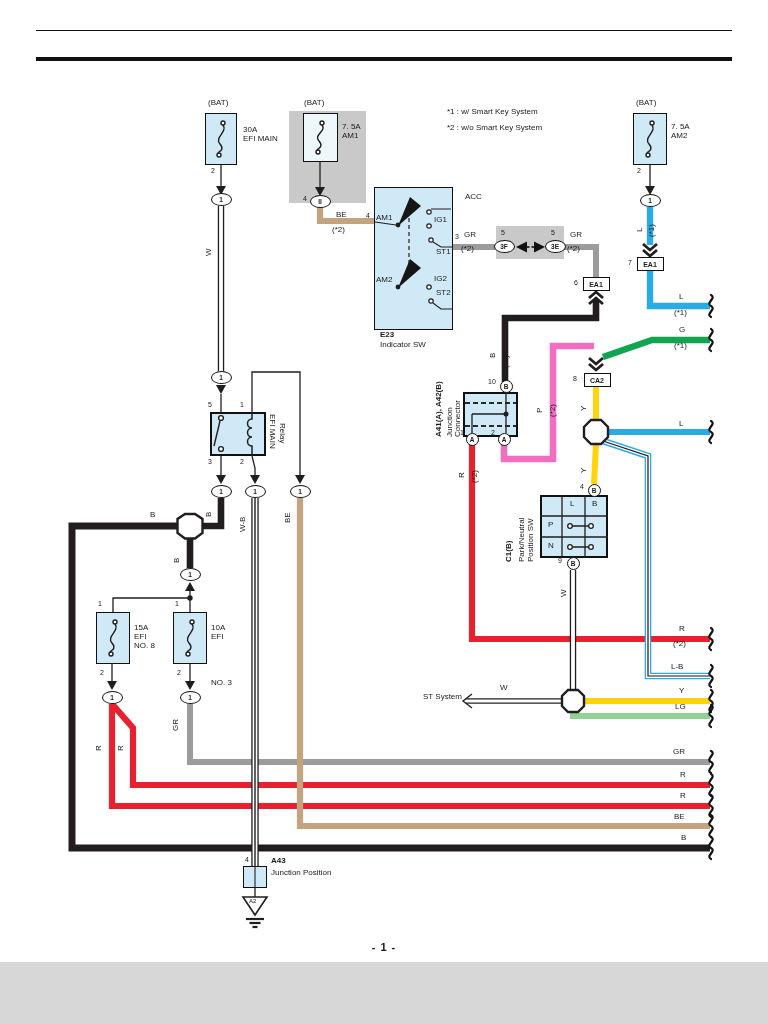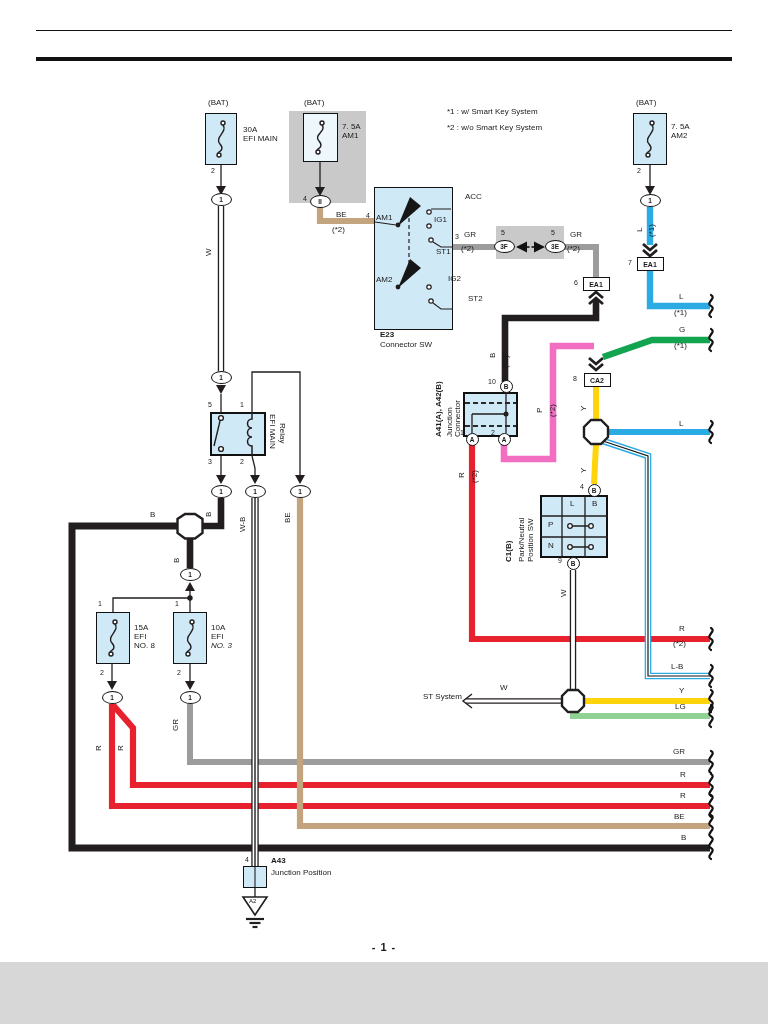--- a/index.html
+++ b/index.html
@@ -272,24 +272,24 @@
       <span class="lbl p" style="left: 303px; top: 195px;">4</span>
       <span class="lbl p" style="left: 637px; top: 167px;">2</span>
       <span class="lbl" style="left: 336px; top: 211px;">BE</span>
       <span class="lbl" style="left: 332px; top: 226px;">(*2)</span>
       <span class="lbl p" style="left: 366px; top: 212px;">4</span>
       <span class="lbl" style="left: 376px; top: 214px;">AM1</span>
       <span class="lbl" style="left: 432px; top: 193px; margin-left: 33px;">ACC</span>
       <span class="lbl" style="left: 434px; top: 216px;">IG1</span>
       <span class="lbl" style="left: 436px; top: 248px;">ST1</span>
       <span class="lbl" style="left: 376px; top: 276px;">AM2</span>
-      <span class="lbl" style="left: 448px; top: 275px;">IG2</span>
-      <span class="lbl" style="left: 436px; top: 295px; margin-left: 32px;">ST2</span>
+      <span class="lbl" style="left: 434px; top: 275px;">IG2</span>
+      <span class="lbl" style="left: 436px; top: 289px;">ST2</span>
       <span class="lbl b" style="left: 380px; top: 331px;">E23</span>
-      <span class="lbl" style="left: 380px; top: 341px;">Connector SW</span>
+      <span class="lbl" style="left: 380px; top: 341px;">Indicator SW</span>
       <span class="lbl p" style="left: 455px; top: 233px;">3</span>
       <span class="lbl" style="left: 464px; top: 231px;">GR</span>
       <span class="lbl" style="left: 461px; top: 245px;">(*2)</span>
       <span class="lbl p" style="left: 501px; top: 229px;">5</span>
       <span class="lbl p" style="left: 551px; top: 229px;">5</span>
       <span class="lbl" style="left: 570px; top: 231px;">GR</span>
       <span class="lbl" style="left: 567px; top: 245px;">(*2)</span>
       <span class="lbl p" style="left: 574px; top: 279px;">6</span>
       <span class="lbl p" style="left: 628px; top: 259px;">7</span>
       <span class="lbl p" style="left: 573px; top: 375px;">8</span>
@@ -325,21 +325,21 @@
       <span class="lbl" style="left: 680px; top: 792px;">R</span>
       <span class="lbl" style="left: 674px; top: 813px;">BE</span>
       <span class="lbl" style="left: 681px; top: 834px;">B</span>
       <span class="lbl p" style="left: 98px; top: 600px;">1</span>
       <span class="lbl p" style="left: 175px; top: 600px;">1</span>
       <span class="lbl" style="left: 134px; top: 624px;">15A</span>
       <span class="lbl" style="left: 134px; top: 633px;">EFI</span>
       <span class="lbl" style="left: 134px; top: 642px;">NO. 8</span>
       <span class="lbl" style="left: 211px; top: 624px;">10A</span>
       <span class="lbl" style="left: 211px; top: 633px;">EFI</span>
-      <span class="lbl" style="left: 211px; top: 642px; font-style: italic;">NO. 3</span>
+      <span class="lbl" style="left: 211px; top: 679px;">NO. 3</span>
       <span class="lbl p" style="left: 100px; top: 669px;">2</span>
       <span class="lbl p" style="left: 177px; top: 669px;">2</span>
       <span class="lbl p" style="left: 208px; top: 401px;">5</span>
       <span class="lbl p" style="left: 240px; top: 401px;">1</span>
       <span class="lbl p" style="left: 208px; top: 458px;">3</span>
       <span class="lbl p" style="left: 240px; top: 458px;">2</span>
       <span class="lbl vcw" style="left: 268px; top: 414px;">EFI MAIN</span>
       <span class="lbl vcw" style="left: 278px; top: 423px;">Relay</span>
       <span class="lbl p" style="left: 245px; top: 856px;">4</span>
       <span class="lbl b" style="left: 271px; top: 857px;">A43</span>

